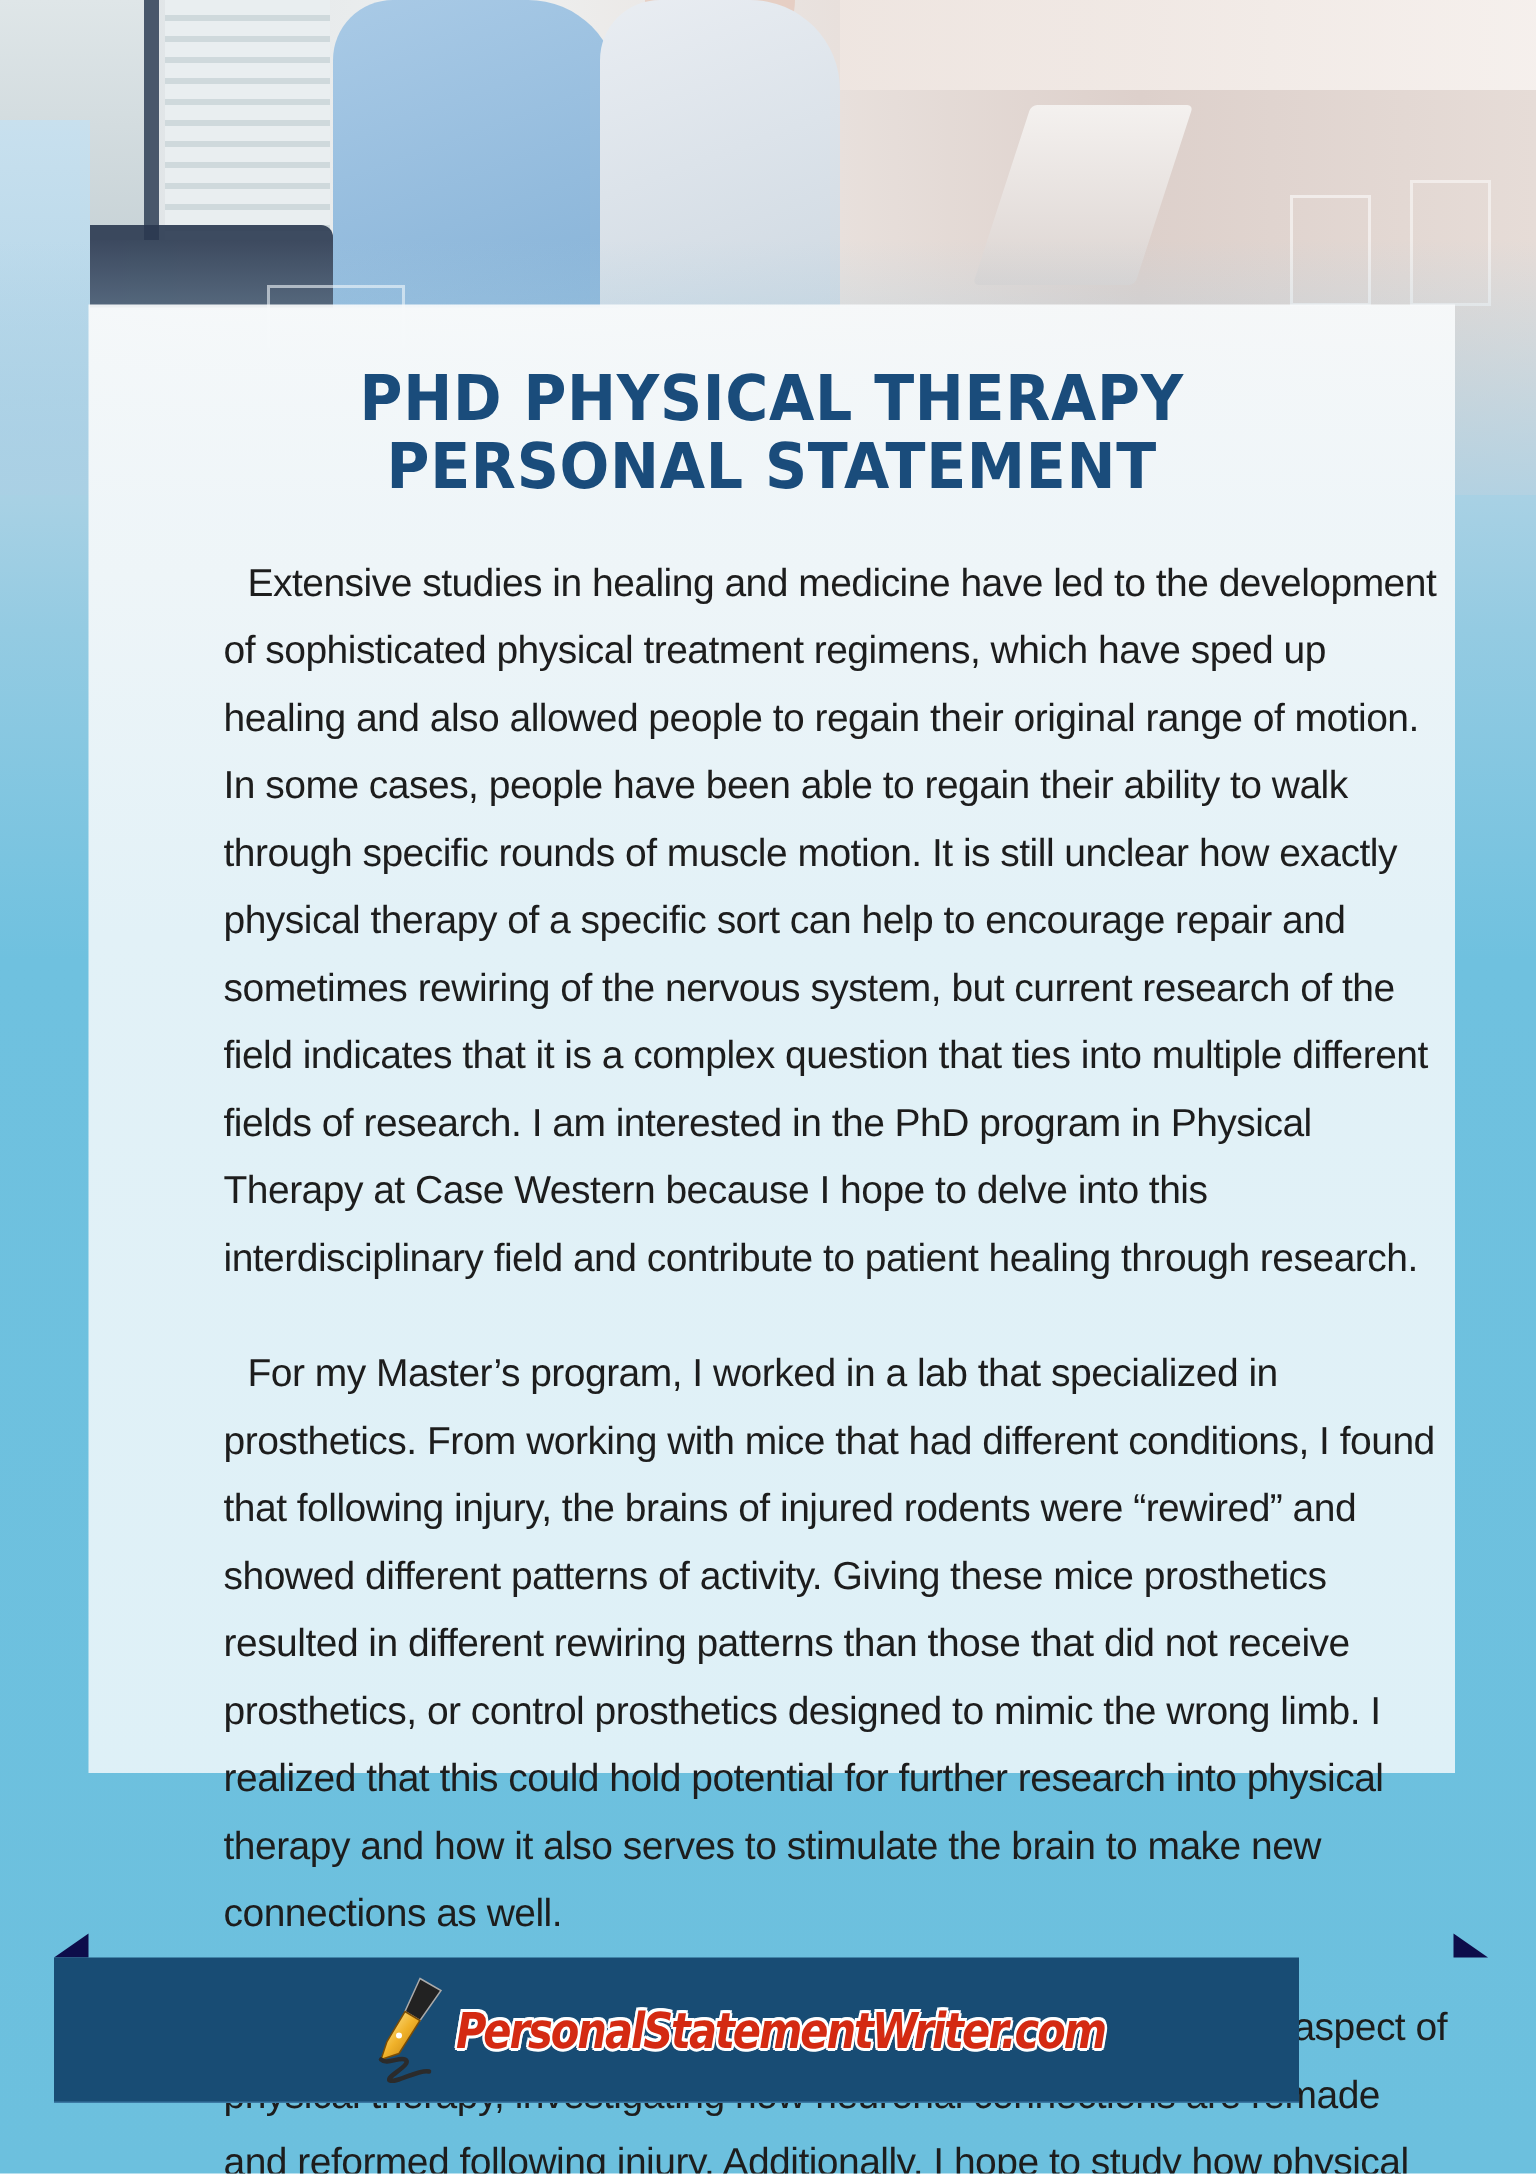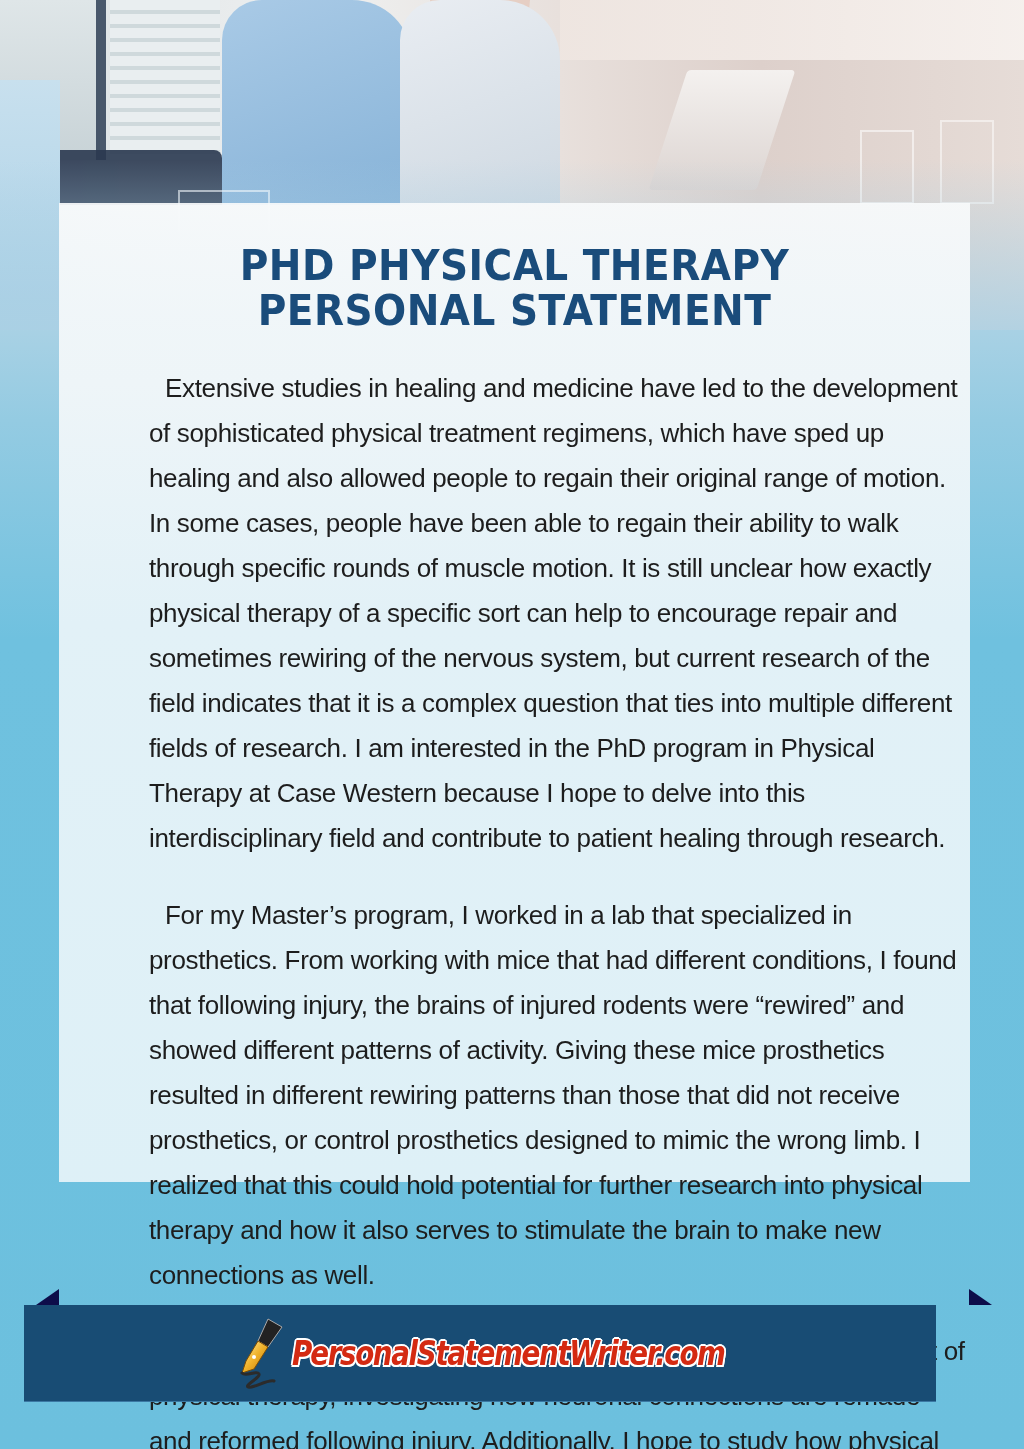--- a/index.html
+++ b/index.html
@@ -52,21 +52,21 @@
       color: #1d1d1d;
       font-family: "Liberation Sans Narrow", "Liberation Sans", sans-serif;
       font-size: 26px; line-height: 45px;
       letter-spacing: -0.35px;
       margin-left: 33px;
     }
     .body-text p { margin: 0 0 31.7px 0; text-indent: 16px; }
 
     
     .banner {
-      position: absolute; left: 24px; top: 1305px; width: 912px; height: 96px;
+      position: absolute; left: 36px; top: 1305px; width: 830px; height: 96px;
       background: #184c74;
       box-shadow: 0 1px 0 #3b78a3;
     }
     .fold-left { position: absolute; left: 36px; top: 1289px; width: 0; height: 0;
       border-bottom: 16px solid #0d0d4a; border-left: 23px solid transparent; }
     .fold-right { position: absolute; left: 969px; top: 1289px; width: 0; height: 0;
       border-bottom: 16px solid #0d0d4a; border-right: 23px solid transparent; }
     .logo { position: absolute; left: 200px; top: 0; height: 96px; display: flex; align-items: center; }
     .pen { width: 64px; height: 80px; margin-right: 4px; }
     .logo-text {

